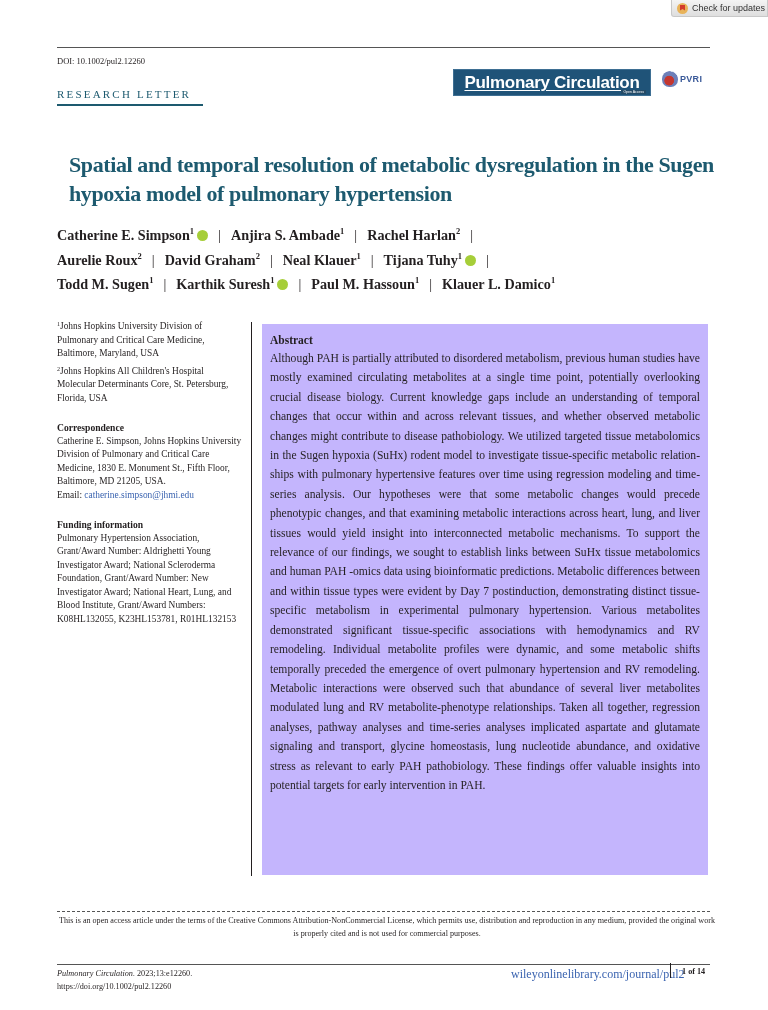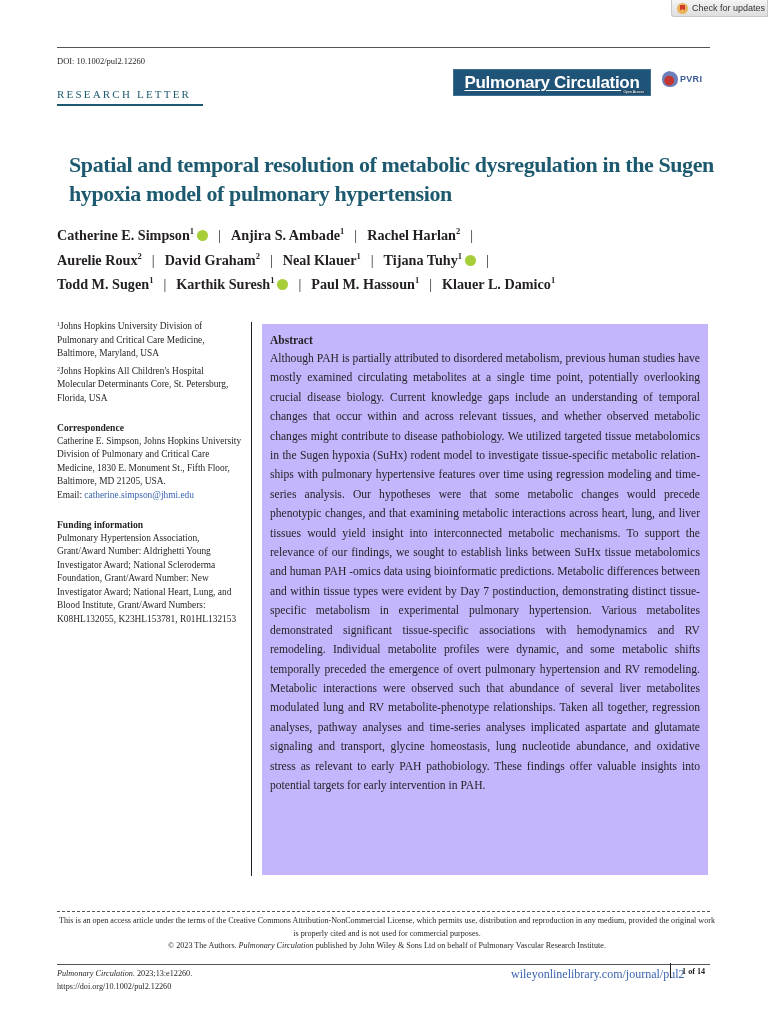--- a/index.html
+++ b/index.html
@@ -116,21 +116,20 @@
 <div class="vrule"></div>
 
 <div class="abstract">
   <p class="abs-head">Abstract</p>
   <p class="abs-body">Although PAH is partially attributed to disordered metabolism, previous human studies have mostly examined circulating metabolites at a single time point, potentially overlooking crucial disease biology. Current knowledge gaps include an understanding of temporal changes that occur within and across relevant tissues, and whether observed metabolic changes might contribute to disease pathobiology. We utilized targeted tissue metabolomics in the Sugen hypoxia (SuHx) rodent model to investigate tissue-specific metabolic relation­ships with pulmonary hypertensive features over time using regression modeling and time-series analysis. Our hypotheses were that some metabolic changes would precede phenotypic changes, and that examining metabolic interactions across heart, lung, and liver tissues would yield insight into interconnected metabolic mechanisms. To support the relevance of our findings, we sought to establish links between SuHx tissue metabolomics and human PAH -omics data using bioinformatic predictions. Metabolic differ­ences between and within tissue types were evident by Day 7 postinduction, demonstrating distinct tissue-specific metabolism in experimental pulmonary hypertension. Various metabolites demonstrated significant tissue-specific associations with hemodynamics and RV remodeling. Individual metabolite profiles were dynamic, and some metabolic shifts temporally preceded the emergence of overt pulmonary hypertension and RV remodeling. Metabolic interactions were observed such that abundance of several liver metabolites modulated lung and RV metabolite-phenotype relationships. Taken all together, regression analyses, pathway analyses and time-series analyses implicated aspartate and glutamate signaling and transport, glycine homeosta­sis, lung nucleotide abundance, and oxidative stress as relevant to early PAH pathobiology. These findings offer valuable insights into potential targets for early intervention in PAH.</p>
 </div>
 
 <div class="dash-rule"></div>
 <div class="license">
   <p>This is an open access article under the terms of the Creative Commons Attribution-NonCommercial License, which permits use, distribution and reproduction in any medium, provided the original work is properly cited and is not used for commercial purposes.</p>
-  <p><span>© 2023 The Authors. </span><i>Pulmonary Circulation</i><span> published by John Wiley &amp; Sons Ltd on behalf of Pulmonary Vascular Research Institute.</span></p>
 </div>
 
 <div class="bottom-rule"></div>
 <div class="footer-left">
   <div><i>Pulmonary Circulation.</i><span> 2023;13:e12260.</span></div>
   <div><a>https://doi.org/10.1002/pul2.12260</a></div>
 </div>
 <a class="footer-url">wileyonlinelibrary.com/journal/pul2</a>
 <div class="footer-vrule"></div>
 <div class="footer-page">1 of 14</div>

